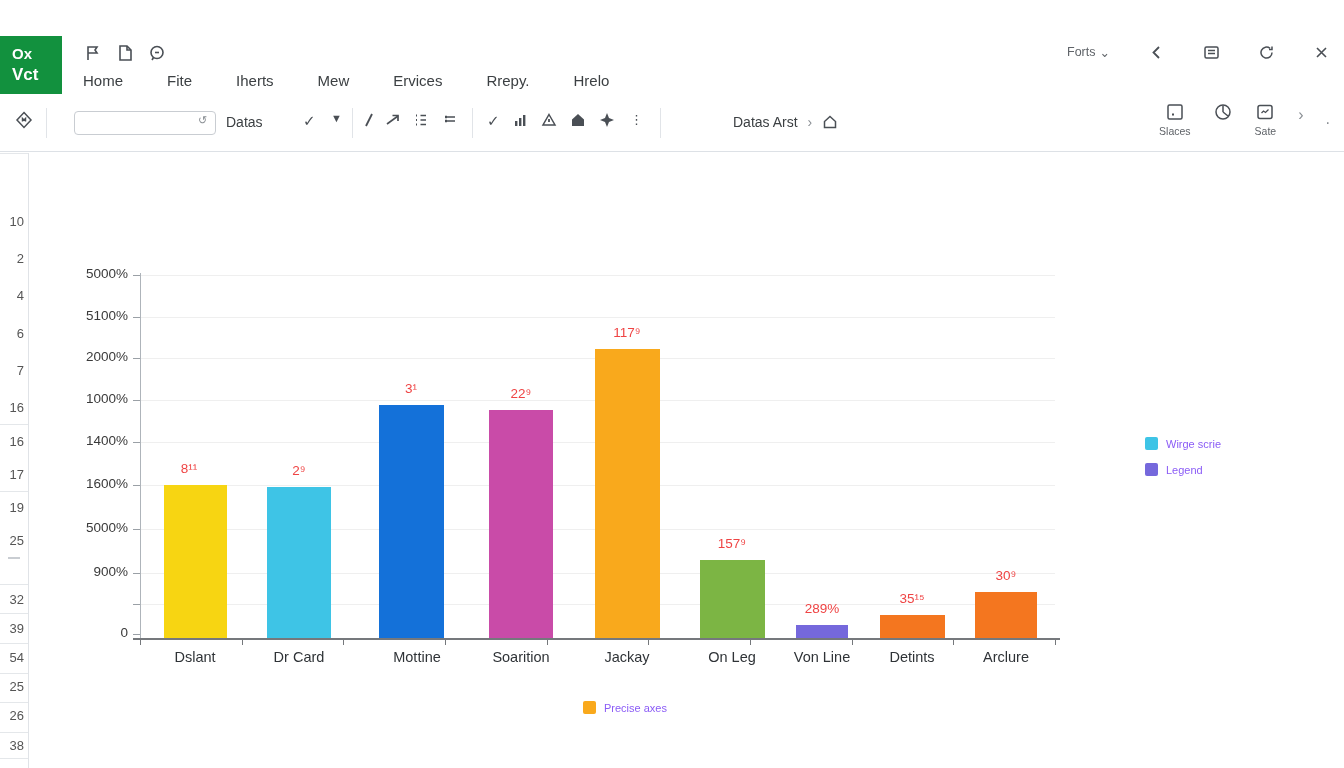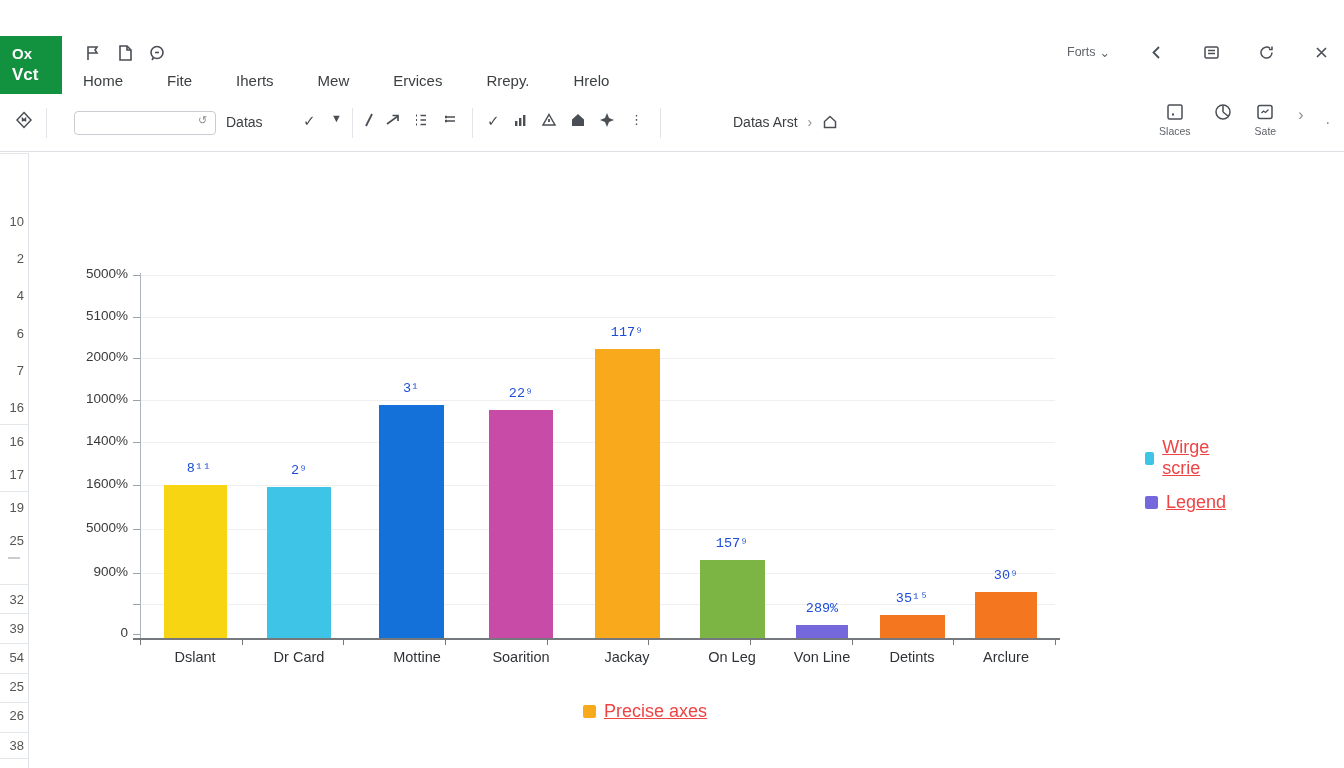--- a/index.html
+++ b/index.html
@@ -43,27 +43,27 @@
   .gutter-dash { position:absolute; left:8px; width:12px; height:2px; background:#c9cdd2; }
 
   
   .gridline { position:absolute; height:1px; background:#efefef; }
   .ytick-lbl { position:absolute; width:70px; text-align:right; font-size:13.5px; color:#3a3a3a; }
   .ytick-mark { position:absolute; width:7px; height:1px; background:#9aa0a6; }
   .yaxis { position:absolute; width:1px; background:#aeb4ba; }
   .xaxis { position:absolute; height:2px; background:#75787c; }
   .xtick-mark { position:absolute; width:1px; height:5px; background:#75787c; }
   .bar { position:absolute; }
-  .bar-value { position:absolute; font-size:13.5px; color:#1d4ed8; text-align:center;font-family:Liberation Mono, monospace; }
+  .bar-value { position:absolute; font-size:13.5px; color:#ef4444; text-align:center; }
   .xcat { position:absolute; font-size:14.5px; color:#2f3337; text-align:center; }
 
   .legend-right { position:absolute; left:1145px; top:401px; }
   .lg-row { display:flex; align-items:center; gap:8px; margin-bottom:13px; }
   .lg-sw { width:13px; height:13px; border-radius:2px; }
-  .lg-txt { font-size:18px; color:#ef4444;text-decoration:underline; }
+  .lg-txt { font-size:11px; color:#8b5cf6; }
   .legend-bottom { position:absolute; left:583px; top:665px; display:flex; align-items:center; gap:8px; }
 
   svg { display:block; }
 </style>
 </head>
 <body>
 
 <div class="screen">
 
   <div class="header">
@@ -309,21 +309,21 @@
       <div class="xtick-mark" style="left: 241.667px; top: 604px;"></div>
       <div class="xtick-mark" style="left: 343.333px; top: 604px;"></div>
       <div class="xtick-mark" style="left: 445px; top: 604px;"></div>
       <div class="xtick-mark" style="left: 546.667px; top: 604px;"></div>
       <div class="xtick-mark" style="left: 648.333px; top: 604px;"></div>
       <div class="xtick-mark" style="left: 750px; top: 604px;"></div>
       <div class="xtick-mark" style="left: 851.667px; top: 604px;"></div>
       <div class="xtick-mark" style="left: 953.333px; top: 604px;"></div>
       <div class="xtick-mark" style="left: 1055px; top: 604px;"></div>
       <div class="bar" style="left: 163.5px; top: 449.177px; width: 63px; height: 152.823px; background: rgb(247, 213, 18);"></div>
-      <div class="bar-value" style="left: 159px; top: 425.177px; width: 80px; text-align: center;">8¹¹</div>
+      <div class="bar-value" style="left: 149px; top: 425.177px; width: 80px; text-align: center;">8¹¹</div>
       <div class="xcat" style="left: 140px; top: 613px; width: 110px;">Dslant</div>
       <div class="bar" style="left: 267px; top: 450.992px; width: 64px; height: 151.008px; background: rgb(62, 196, 230);"></div>
       <div class="bar-value" style="left: 259px; top: 426.992px; width: 80px;">2⁹</div>
       <div class="xcat" style="left: 244px; top: 613px; width: 110px;">Dr Card</div>
       <div class="bar" style="left: 378.5px; top: 368.954px; width: 65px; height: 233.046px; background: rgb(20, 113, 217);"></div>
       <div class="bar-value" style="left: 371px; top: 344.954px; width: 80px;">3¹</div>
       <div class="xcat" style="left: 362px; top: 613px; width: 110px;">Mottine</div>
       <div class="bar" style="left: 489px; top: 374.036px; width: 64px; height: 227.964px; background: rgb(201, 75, 168);"></div>
       <div class="bar-value" style="left: 481px; top: 350.036px; width: 80px;">22⁹</div>
       <div class="xcat" style="left: 466px; top: 613px; width: 110px;">Soarition</div>

